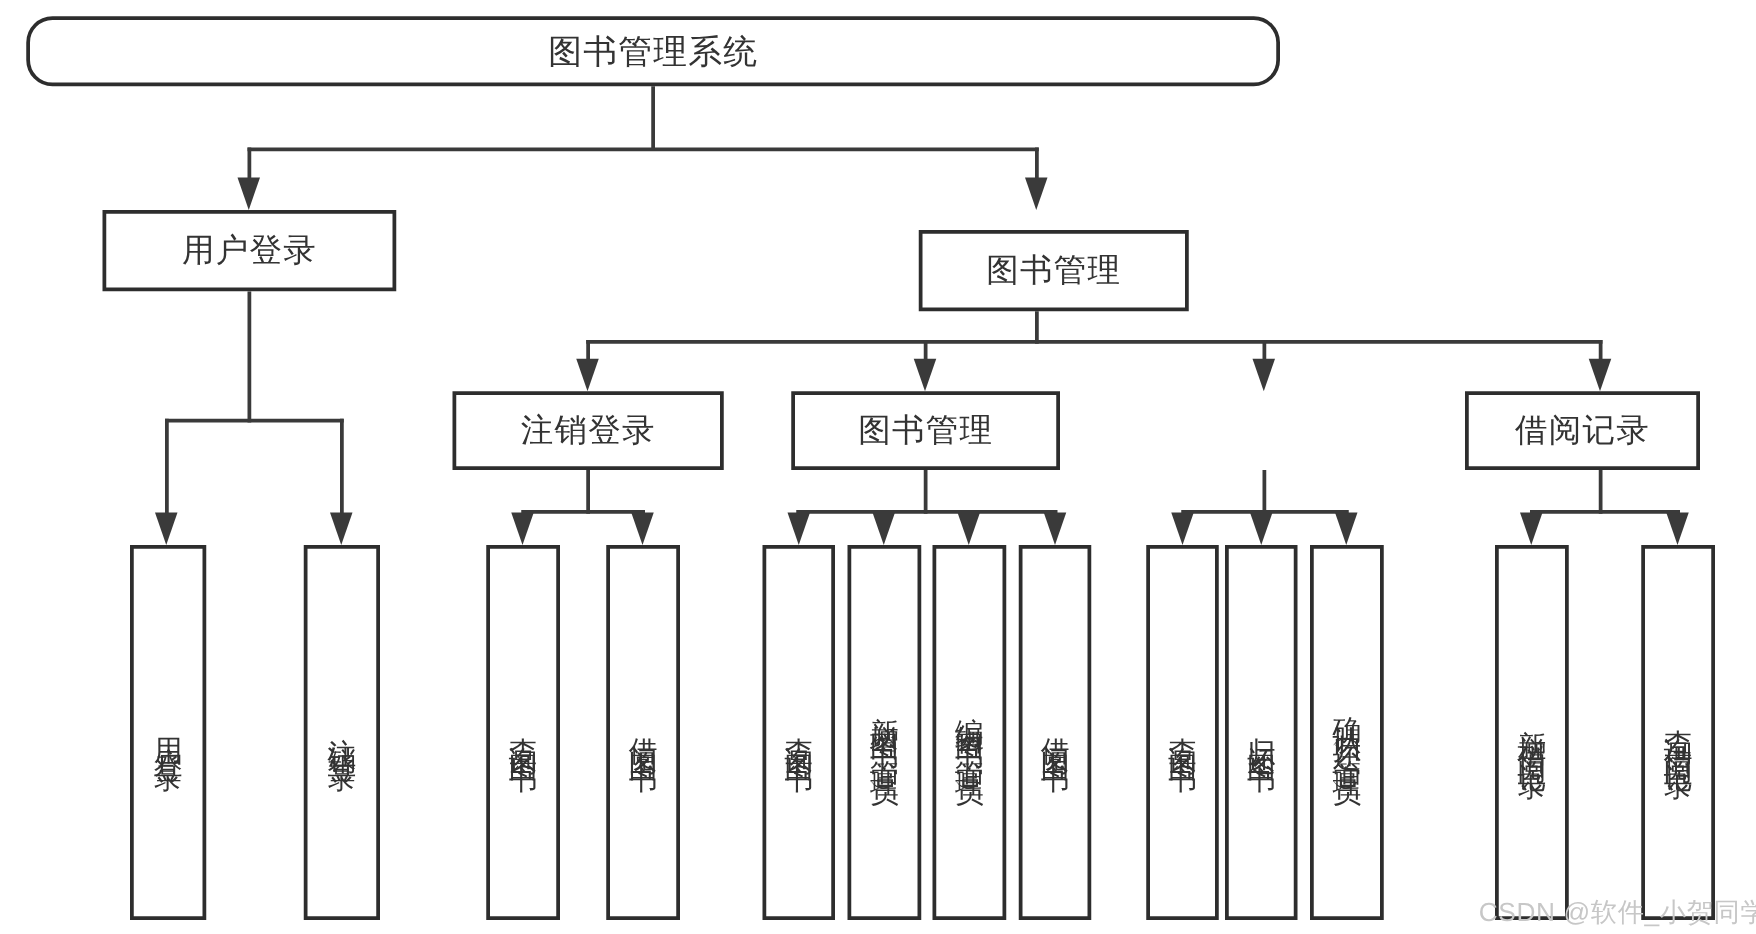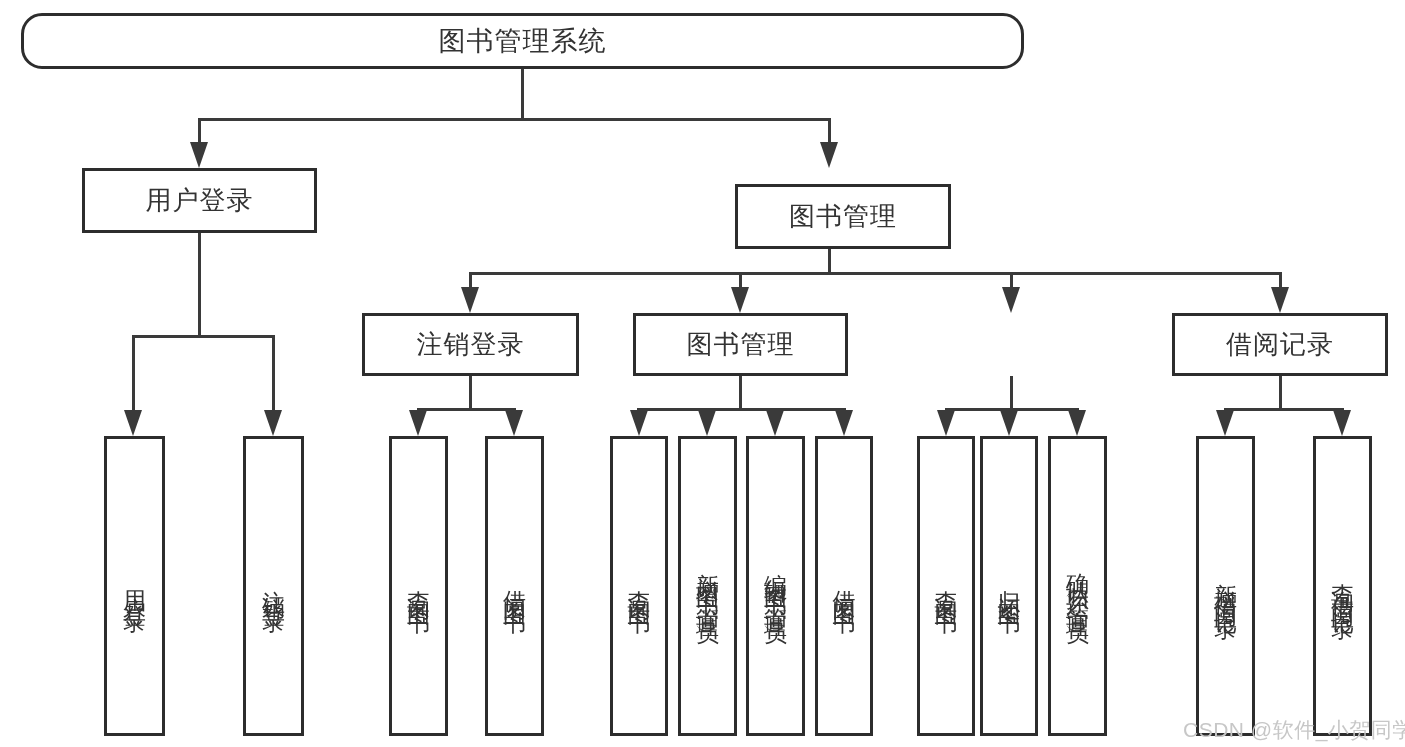--- a/index.html
+++ b/index.html
@@ -93,21 +93,21 @@
   <div class="arrow" style="left:1002px;top:287px;"></div>
   <div class="vline" style="left:1279px;top:272px;height:18px;"></div>
   <div class="arrow" style="left:1271px;top:287px;"></div>
 
   <div class="node h-label" style="left:362px;top:313px;width:217px;height:63px;">
     <span>注销登录</span>
   </div>
   <div class="node h-label" style="left:633px;top:313px;width:215px;height:63px;">
     <span>图书管理</span>
   </div>
-  <div class="node h-label" style="left:1172px;top:313px;width:216px;height:63px;">
+  <div class="node h-label" style="left:1172px;top:313px;width:188px;height:63px;">
     <span>借阅记录</span>
   </div>
 
   <div class="vline" style="left:469px;top:376px;height:35px;"></div>
   <div class="hline" style="left:417px;top:408px;width:99px;"></div>
   <div class="arrow" style="left:409px;top:410px;"></div>
   <div class="arrow" style="left:505px;top:410px;"></div>
 
   <div class="vline" style="left:739px;top:376px;height:35px;"></div>
   <div class="hline" style="left:637px;top:408px;width:209px;"></div>

